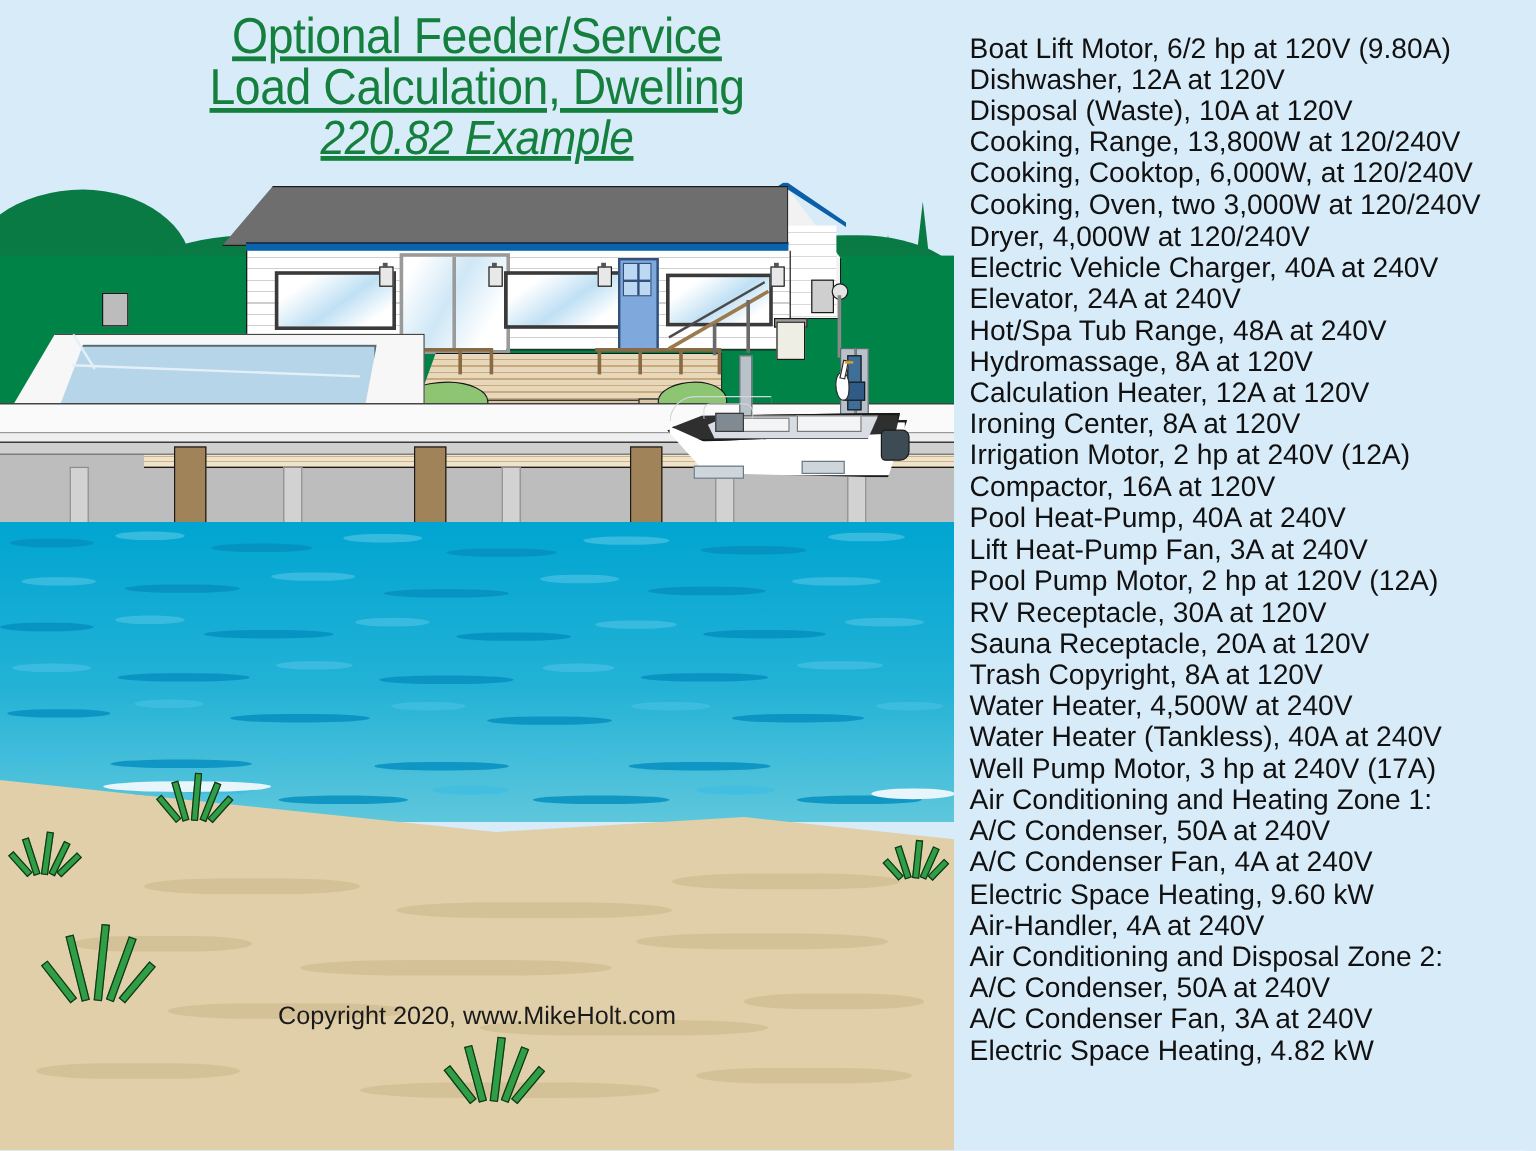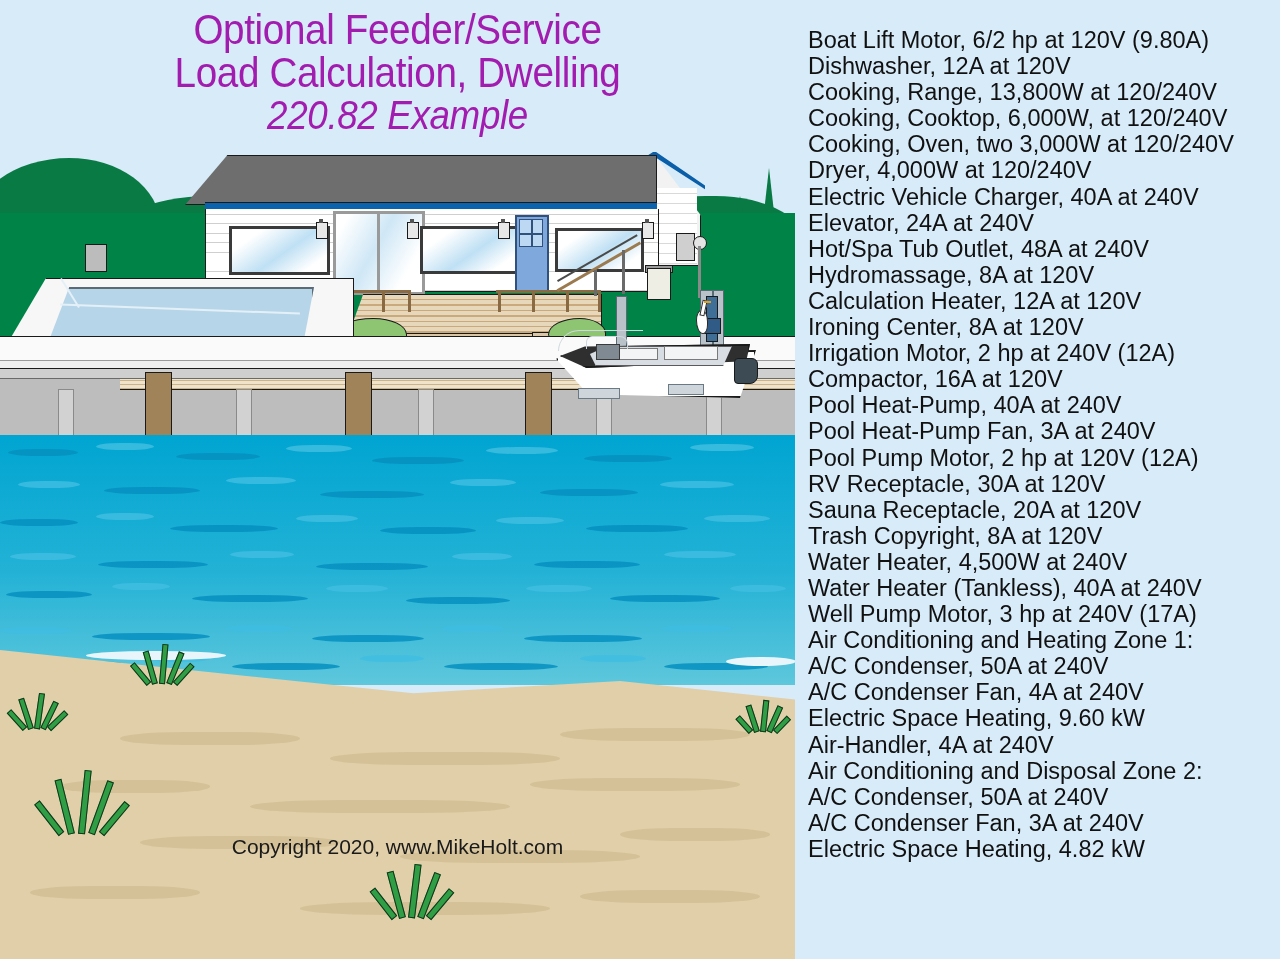--- a/index.html
+++ b/index.html
@@ -166,22 +166,22 @@
   .foam{position:absolute;background:#e8f6fb;height:9px;border-radius:50%;}
 
   
   #beach{position:absolute;left:0;top:650px;width:795px;height:309px;background:#e0cfa8;
     clip-path:polygon(0 0,22% 6%,52% 14%,78% 10%,100% 16%,100% 100%,0 100%);}
   .ripple{position:absolute;background:#d3bf95;height:13px;border-radius:50%/70%;opacity:.9;}
   .tuft{position:absolute;width:0;height:0;}
   .blade{position:absolute;background:#2f9e44;border:1px solid #14341c;transform-origin:bottom center;}
 
   
-  #title{position:absolute;left:0;top:8px;width:795px;text-align:center;color:#a21caf;
-    font-family:"Liberation Sans Narrow","Liberation Sans",sans-serif;}
+  #title{position:absolute;left:0;top:8px;width:795px;text-align:center;color:#15803d;
+    font-family:"Liberation Sans Narrow","Liberation Sans",sans-serif;text-decoration:underline;}
   #title .t-l{display:block;font-size:42px;line-height:43px;letter-spacing:-0.4px;
     transform:scaleX(.92);transform-origin:center;}
   #title .t-l.ital{font-style:italic;font-size:40px;}
   #copy{position:absolute;left:0;top:835px;width:795px;text-align:center;color:#1a1a1a;font-size:21px;}
 
   
   #panel{position:absolute;left:795px;top:0;width:485px;height:959px;background:#d8ebf9;}
   #loadlist{position:absolute;left:13px;top:27px;width:470px;color:#111;}
   #loadlist .ln{display:block;font-size:23.5px;line-height:26.1px;white-space:nowrap;
     font-family:"Liberation Sans","DejaVu Sans",sans-serif;}
@@ -424,34 +424,35 @@
       <span class="t-l ital">220.82 Example</span>
     </div>
 
     <div id="copy">Copyright 2020, www.MikeHolt.com</div>
   </div>
 
   <div id="panel">
     <div id="loadlist">
         <span class="ln">Boat Lift Motor, 6/2 hp at 120V (9.80A)</span>
         <span class="ln">Dishwasher, 12A at 120V</span>
+        <span class="ln">Disposal (Waste), 10A at 120V</span>
         <span class="ln">Cooking, Range, 13,800W at 120/240V</span>
         <span class="ln">Cooking, Cooktop, 6,000W, at 120/240V</span>
         <span class="ln">Cooking, Oven, two 3,000W at 120/240V</span>
         <span class="ln">Dryer, 4,000W at 120/240V</span>
         <span class="ln">Electric Vehicle Charger, 40A at 240V</span>
         <span class="ln">Elevator, 24A at 240V</span>
-        <span class="ln">Hot/Spa Tub Outlet, 48A at 240V</span>
+        <span class="ln">Hot/Spa Tub Range, 48A at 240V</span>
         <span class="ln">Hydromassage, 8A at 120V</span>
         <span class="ln">Calculation Heater, 12A at 120V</span>
         <span class="ln">Ironing Center, 8A at 120V</span>
         <span class="ln">Irrigation Motor, 2 hp at 240V (12A)</span>
         <span class="ln">Compactor, 16A at 120V</span>
         <span class="ln">Pool Heat-Pump, 40A at 240V</span>
-        <span class="ln">Pool Heat-Pump Fan, 3A at 240V</span>
+        <span class="ln">Lift Heat-Pump Fan, 3A at 240V</span>
         <span class="ln">Pool Pump Motor, 2 hp at 120V (12A)</span>
         <span class="ln">RV Receptacle, 30A at 120V</span>
         <span class="ln">Sauna Receptacle, 20A at 120V</span>
         <span class="ln">Trash Copyright, 8A at 120V</span>
         <span class="ln">Water Heater, 4,500W at 240V</span>
         <span class="ln">Water Heater (Tankless), 40A at 240V</span>
         <span class="ln">Well Pump Motor, 3 hp at 240V (17A)</span>
         <span class="ln">Air Conditioning and Heating Zone 1:</span>
         <span class="ln">A/C Condenser, 50A at 240V</span>
         <span class="ln">A/C Condenser Fan, 4A at 240V</span>

